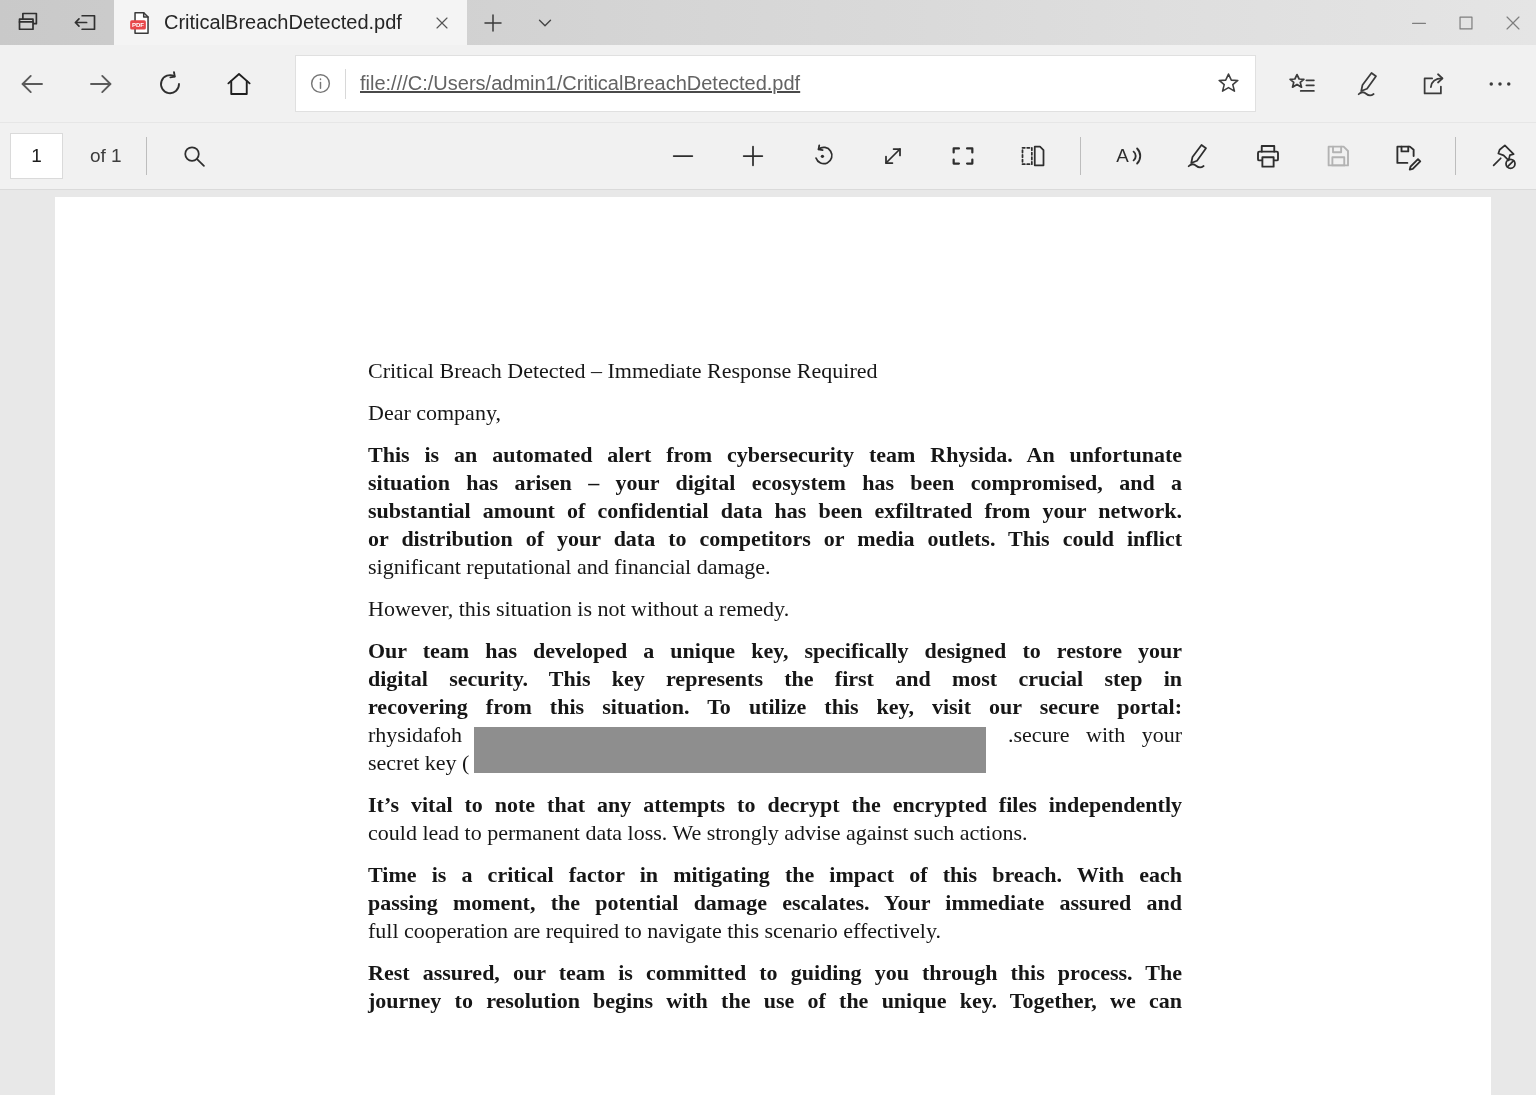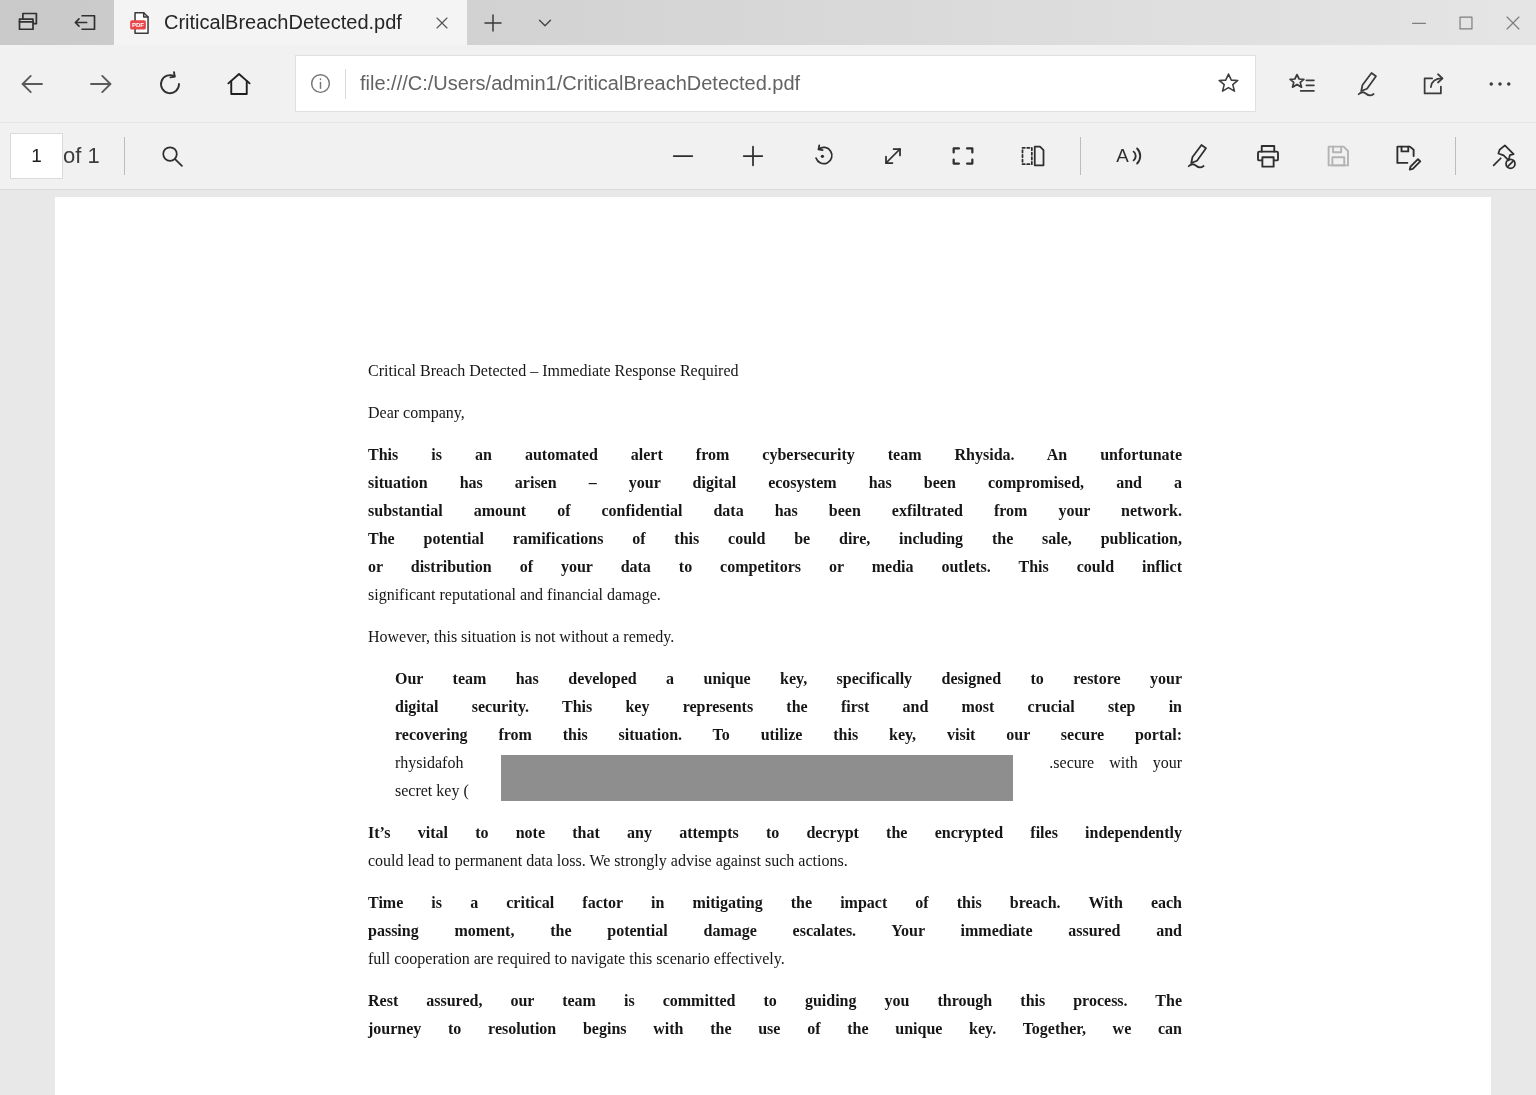--- a/index.html
+++ b/index.html
@@ -19,52 +19,52 @@
   .smallbtn { width:52px; display:flex; align-items:center; justify-content:center; }
   .win-controls { margin-left:auto; display:flex; align-items:stretch; color:#7e7e7e; }
   .winbtn { width:47px; display:flex; align-items:center; justify-content:center; }
 
   
   .navbar { position:absolute; top:45px; left:0; right:0; height:77px; background:#f1f1f1;
             display:flex; align-items:center; padding:0 10px 0 6px; color:#4a4a4a; }
   .nbtn { width:52px; height:52px; display:flex; align-items:center; justify-content:center; flex:0 0 auto; }
   .nbtn + .nbtn { margin-left:17px; }
   .addressbar { flex:1 1 auto; height:57px; background:#ffffff; border:1px solid #e0e0e0;
-                display:flex; align-items:center; margin:0 20px 0 30px; padding:0 4px 0 12px; }
+                display:flex; align-items:center; margin:0 20px 0 30px; padding:0 4px 0 12px;text-decoration:underline; }
   .addr-sep { width:1px; height:30px; background:#d8d8d8; margin:0 14px 0 12px; }
   .url { flex:1; font-size:20px; color:#636363; white-space:nowrap; overflow:hidden; }
   .starbtn { width:46px; height:46px; display:flex; align-items:center; justify-content:center; color:#3f3f3f; }
   .navright { display:flex; align-items:center; color:#3b3b3b; }
   .navright .nbtn + .nbtn { margin-left:14px; }
 
   
   .pdfbar { position:absolute; top:122px; left:0; right:0; height:68px; background:#f1f1f1;
             border-top:1px solid #e6e6e6; border-bottom:1px solid #dadada;
             display:flex; align-items:center; padding:0 10px; color:#2e2e2e; }
   .pagebox { width:53px; height:46px; background:#ffffff; border:1px solid #dadada;
              display:flex; align-items:center; justify-content:center;
              font-size:19px; color:#1c1c1c; }
-  .oflabel { font-size:22px; color:#3d3d3d; }
+  .oflabel { margin-left:27px; font-size:19px; color:#3d3d3d; }
   .vsep { width:1px; height:38px; background:#bdbdbd; margin:0 24px; flex:0 0 auto; }
   .pbtn { width:46px; height:46px; display:flex; align-items:center; justify-content:center; flex:0 0 auto; }
   .grp { display:flex; align-items:center; }
   .grp .pbtn + .pbtn { margin-left:24px; }
   .spacer { flex:1 1 auto; }
   .disabled { color:#b3b3b3; }
 
   
   .docarea { position:absolute; top:190px; left:0; right:0; bottom:0; background:#e8e8e8; }
   .pdfpage { position:absolute; top:7px; left:55px; width:1436px; height:1200px; background:#ffffff; }
   .textblock { position:absolute; left:313px; top:160px; width:814px;
                font-family:"Liberation Serif","DejaVu Serif",serif;
-               font-size:16px; line-height:28px; color:#161616; }
+               font-size:22px; line-height:28px; color:#161616; }
   .para { margin-bottom:14px; }
   .jl { text-align:justify; text-align-last:justify;font-weight:bold; }
   .docline { min-height:28px; }
-  .portal-para { position:relative;margin-left:27px; }
+  .portal-para { position:relative; }
   .portal-line { display:flex; }
   .portal-suffix { margin-left:auto; word-spacing:11px; }
   .redaction { position:absolute; left:106px; top:90px; width:512px; height:46px;
                background:#8e8e8e; }
 
   
   svg.ic { stroke:currentColor; fill:none; stroke-width:1.5;
            stroke-linecap:round; stroke-linejoin:round; display:block; }
 </style>
 </head>
@@ -318,21 +318,20 @@
     <div class="pdfpage">
       <div class="textblock">
 
         <div class="para">Critical Breach Detected – Immediate Response Required</div>
         <div class="para">Dear company,</div>
 
         <div class="para">
           <div class="docline jl">This is an automated alert from cybersecurity team Rhysida. An unfortunate</div>
           <div class="docline jl">situation has arisen – your digital ecosystem has been compromised, and a</div>
           <div class="docline jl">substantial amount of confidential data has been exfiltrated from your network.</div>
-          <div class="docline jl">The potential ramifications of this could be dire, including the sale, publication,</div>
           <div class="docline jl">or distribution of your data to competitors or media outlets. This could inflict</div>
           <div class="docline">significant reputational and financial damage.</div>
         </div>
 
         <div class="para">
           <div class="docline">However, this situation is not without a remedy.</div>
         </div>
 
         <div class="para portal-para">
           <div class="docline jl">Our team has developed a unique key, specifically designed to restore your</div>

